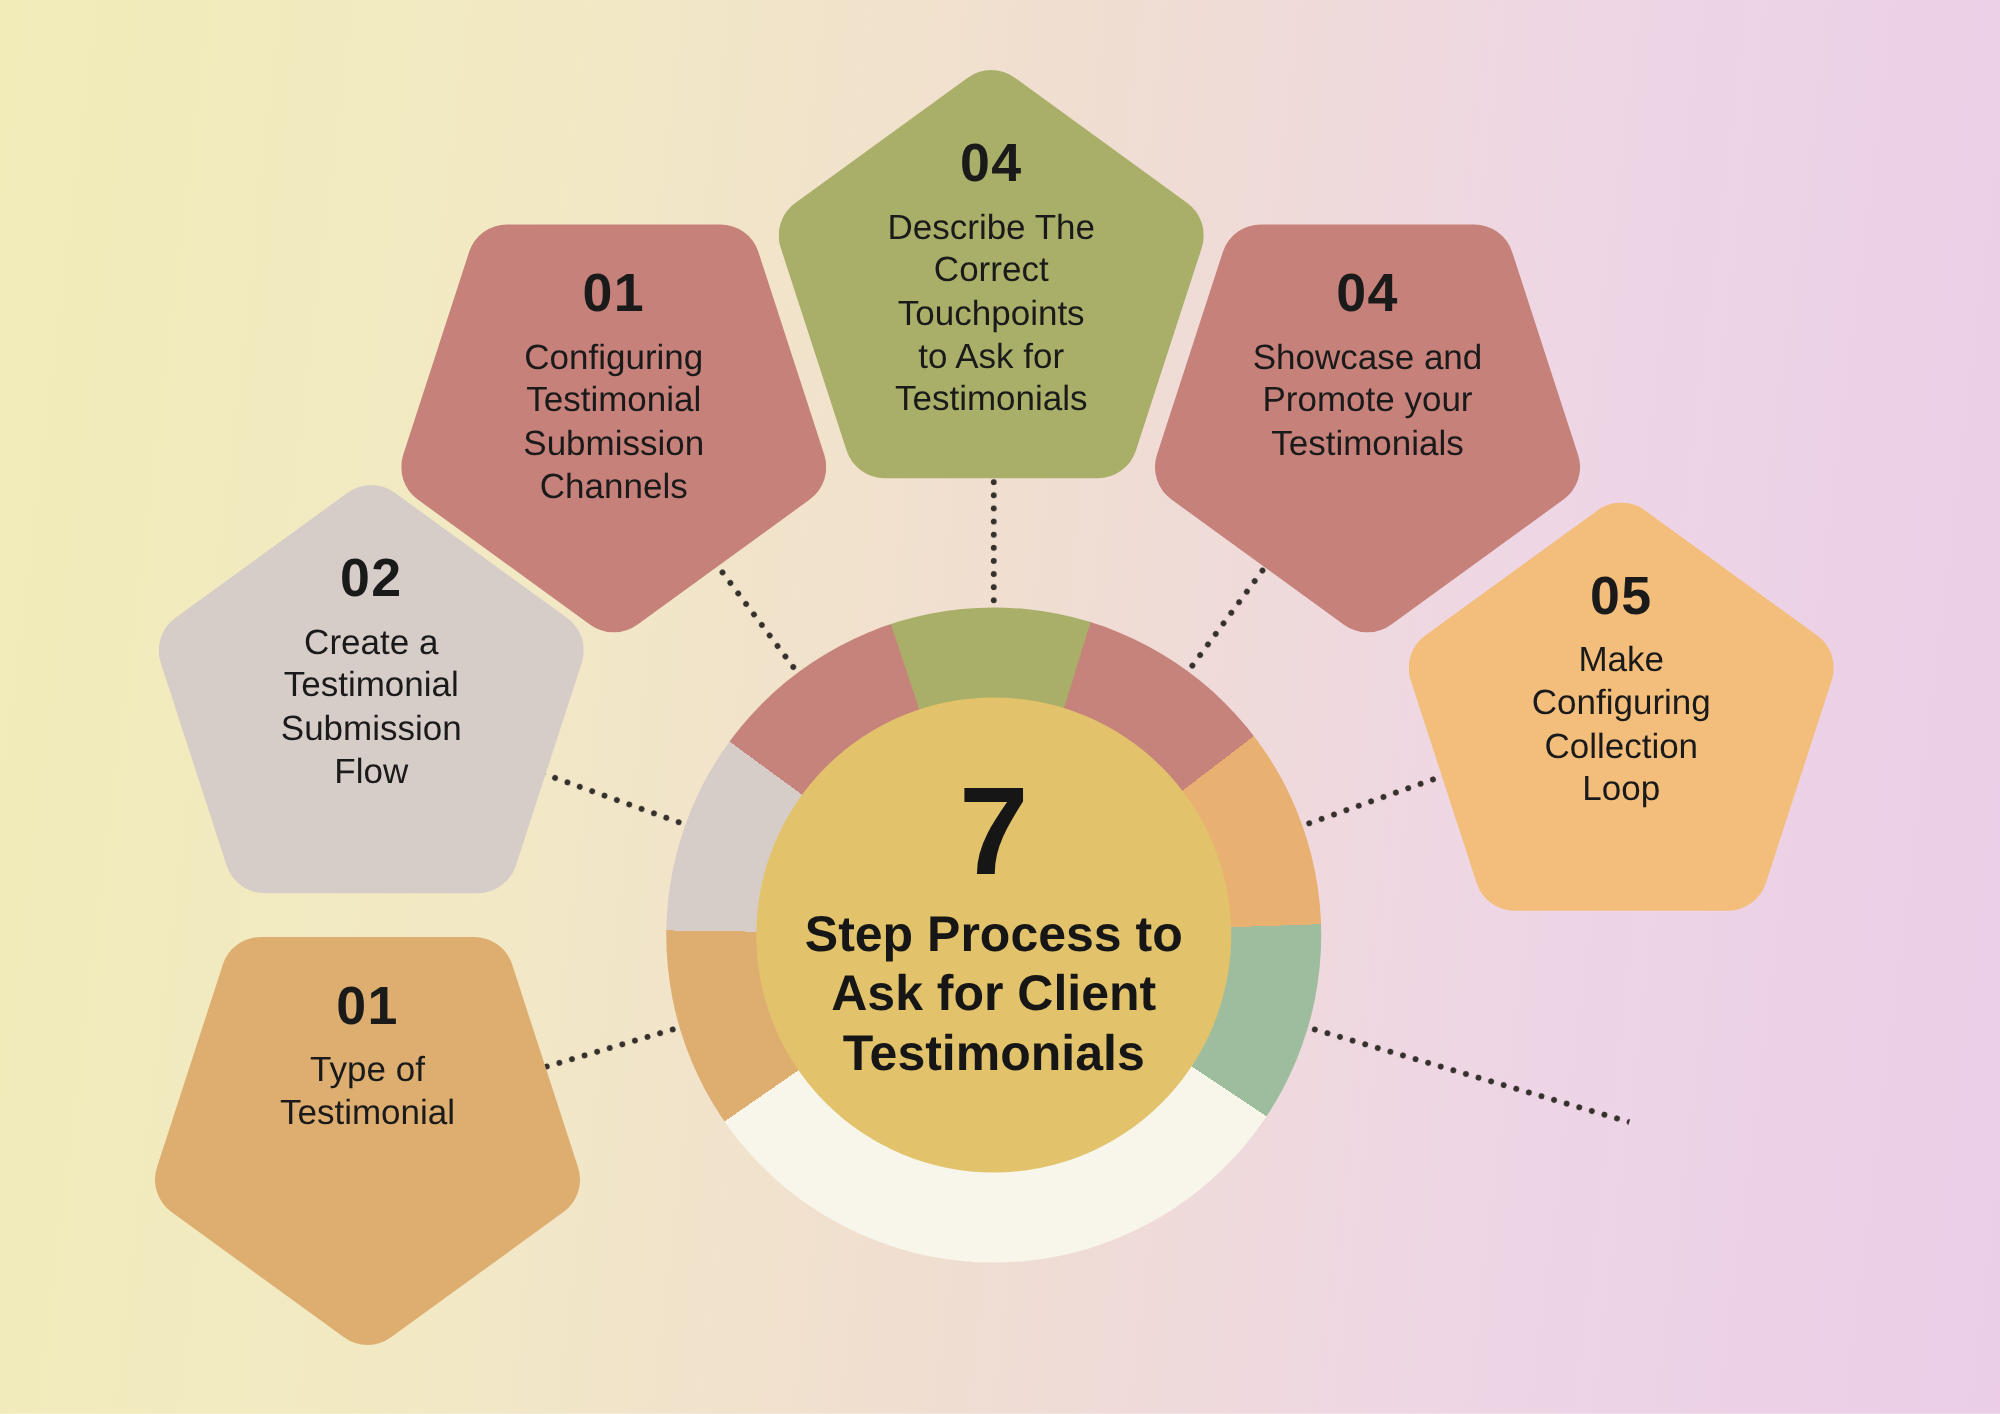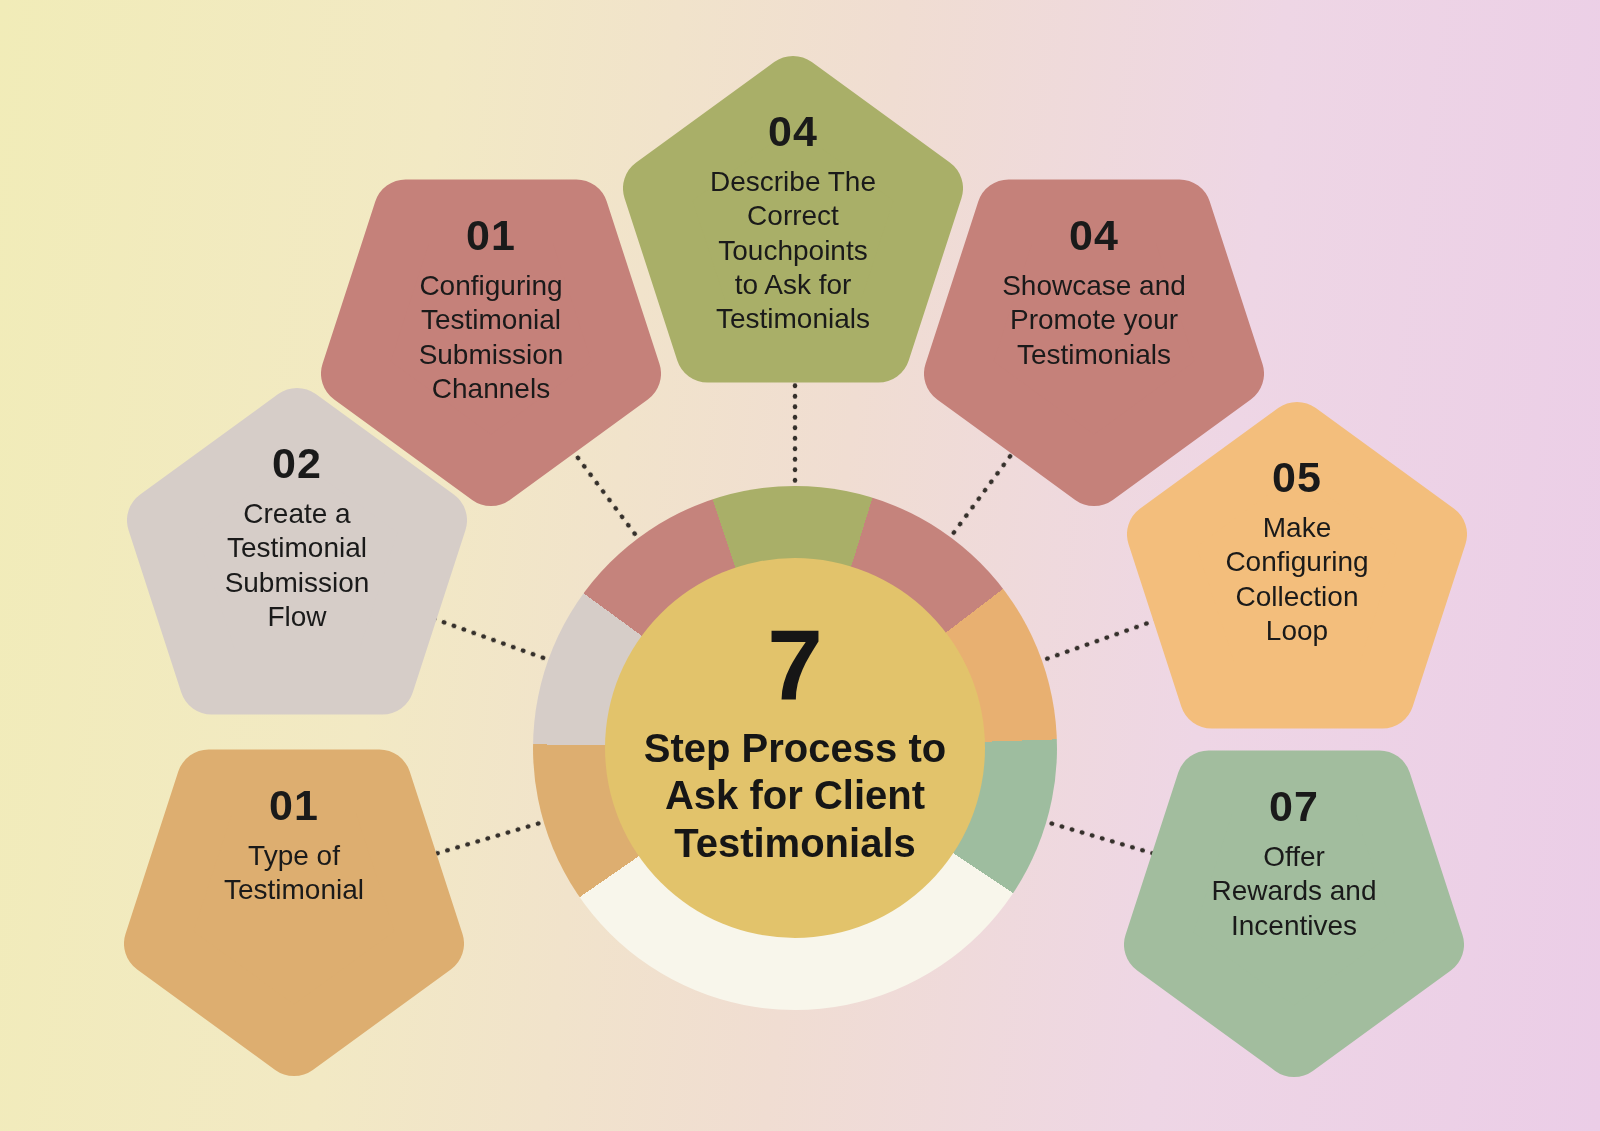--- a/index.html
+++ b/index.html
@@ -125,31 +125,20 @@
     </svg>
     <div class="content">
       <div class="step-number">05</div>
       <div class="step-title">Make
 Configuring
 Collection
 Loop</div>
     </div>
   </div>
 
-  <div class="pent down" style="left:1124px; top:745px;">
-    <svg viewBox="0 0 340 332">
-      <path d="M170 300 L308 199.7 L255.3 37.5 L84.7 37.5 L32 199.7 Z" stroke-width="64" stroke-linejoin="round" fill="#a2bd9e" stroke="#a2bd9e"></path>
-    </svg>
-    <div class="content">
-      <div class="step-number">07</div>
-      <div class="step-title">Offer
-Rewards and
-Incentives</div>
-    </div>
-  </div>
 
   <div class="wheel" id="ring" style="background: conic-gradient(from -124.7deg, rgb(221, 174, 112) 0deg, rgb(221, 174, 112) 35.5deg, rgb(214, 205, 200) 35.5deg, rgb(214, 205, 200) 70.9deg, rgb(197, 131, 124) 70.9deg, rgb(197, 131, 124) 106.4deg, rgb(169, 175, 104) 106.4deg, rgb(169, 175, 104) 141.9deg, rgb(197, 131, 124) 141.9deg, rgb(197, 131, 124) 177.3deg, rgb(232, 176, 113) 177.3deg, rgb(232, 176, 113) 212.8deg, rgb(158, 189, 159) 212.8deg, rgb(158, 189, 159) 248.3deg, rgb(248, 246, 235) 248.3deg, rgb(248, 246, 235) 360deg);">
     <div class="wheel-inner" id="wheel-inner" style="background: rgb(226, 195, 107);">
       <div class="big-number">7</div>
       <div class="wheel-subtitle">Step Process to
 Ask for Client
 Testimonials</div>
     </div>
   </div>
 

